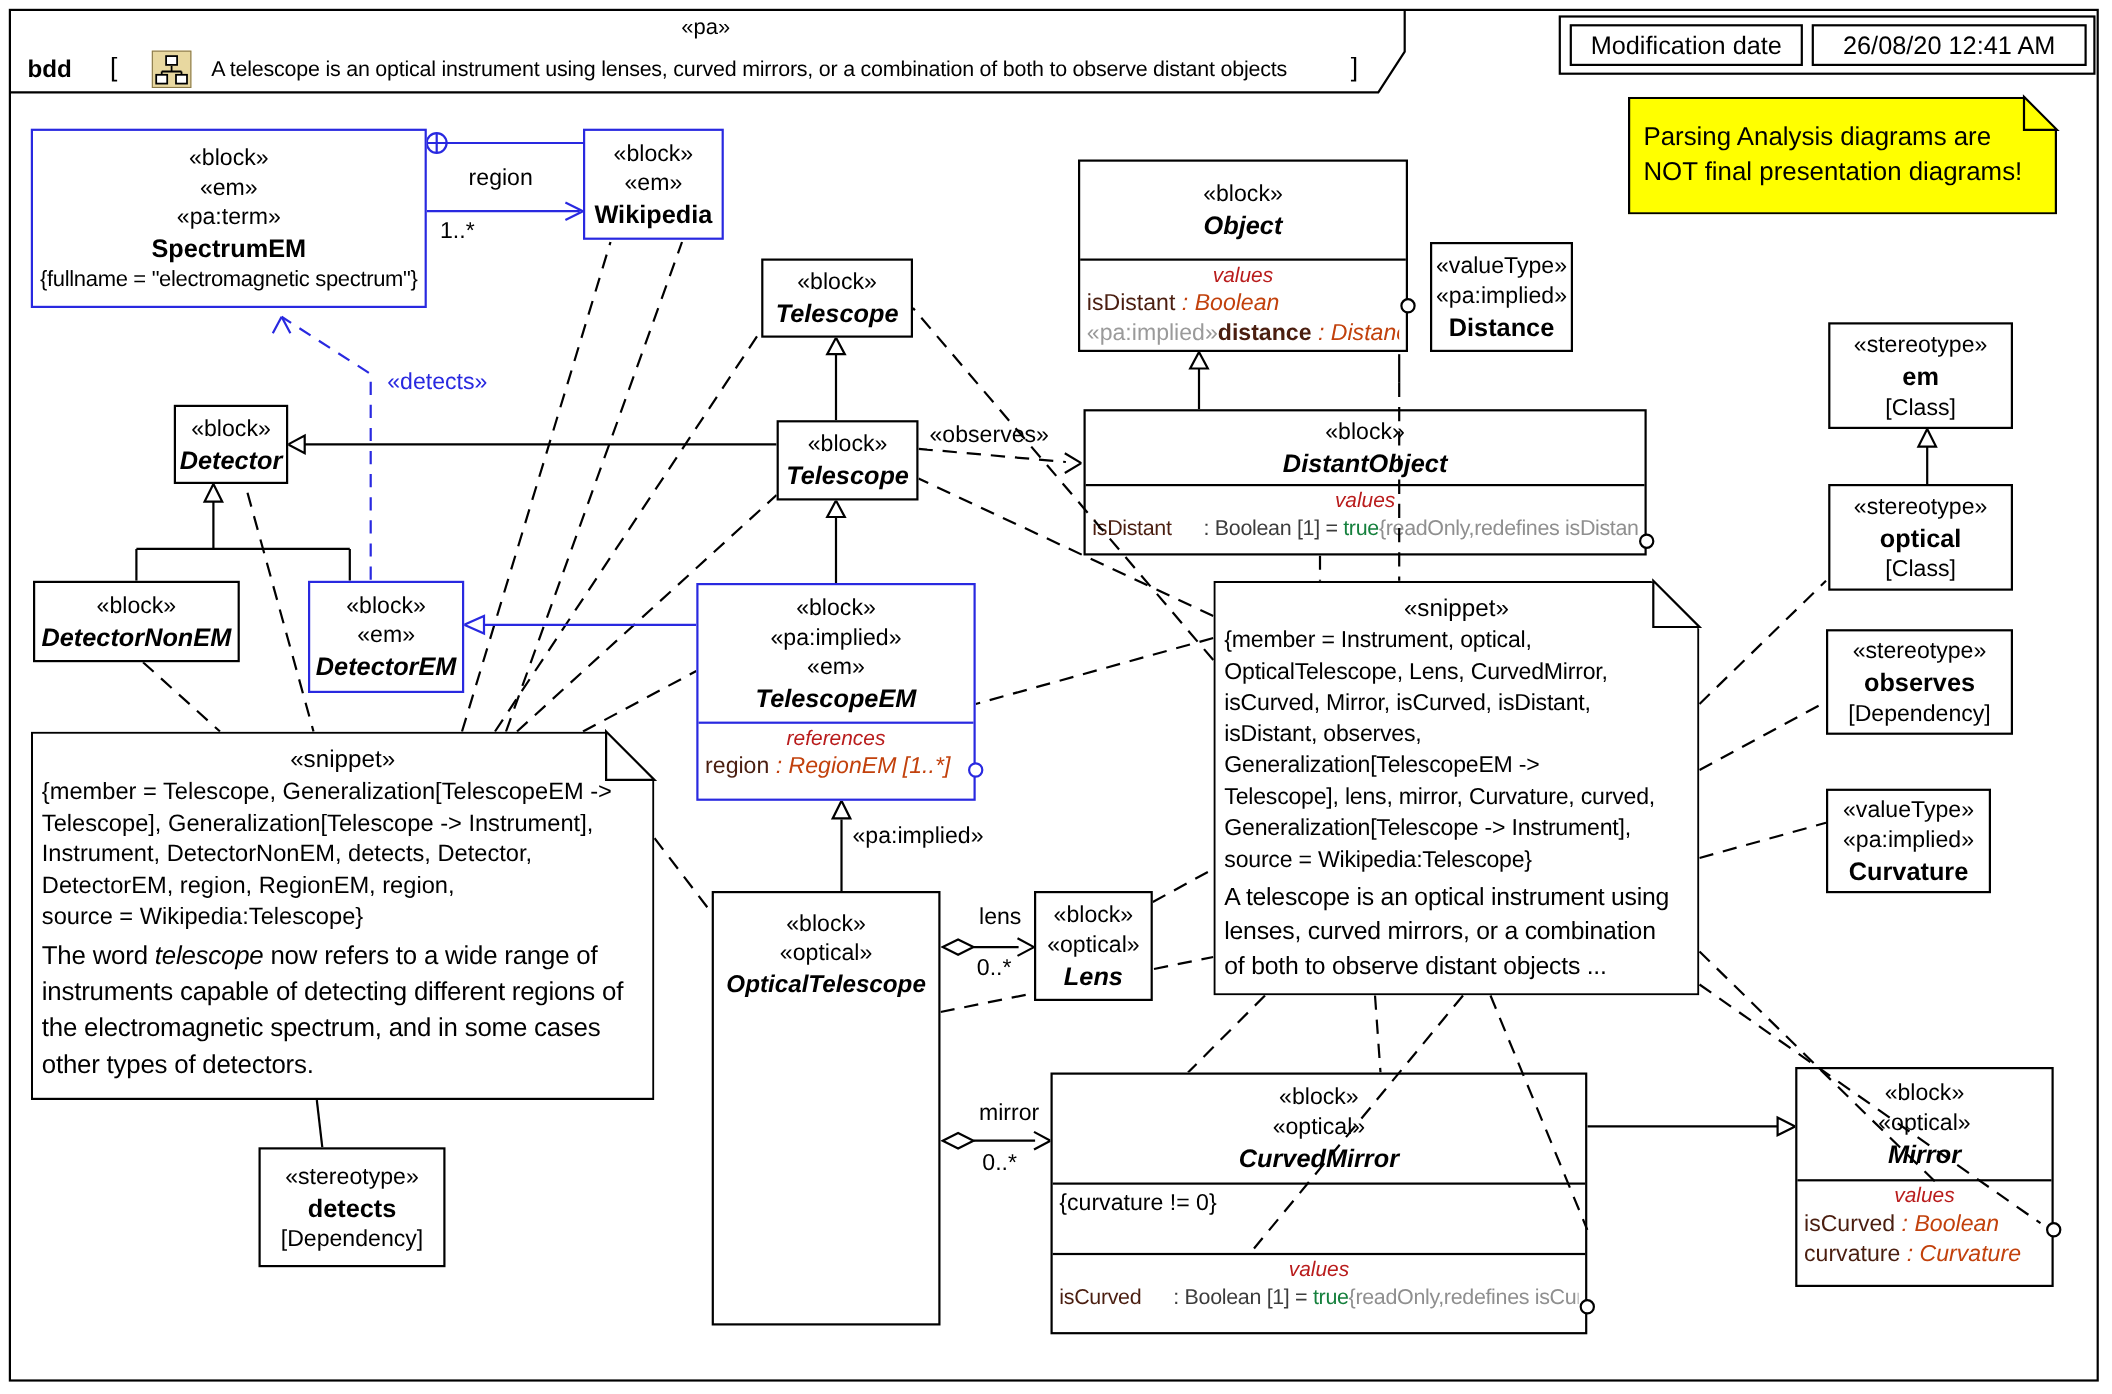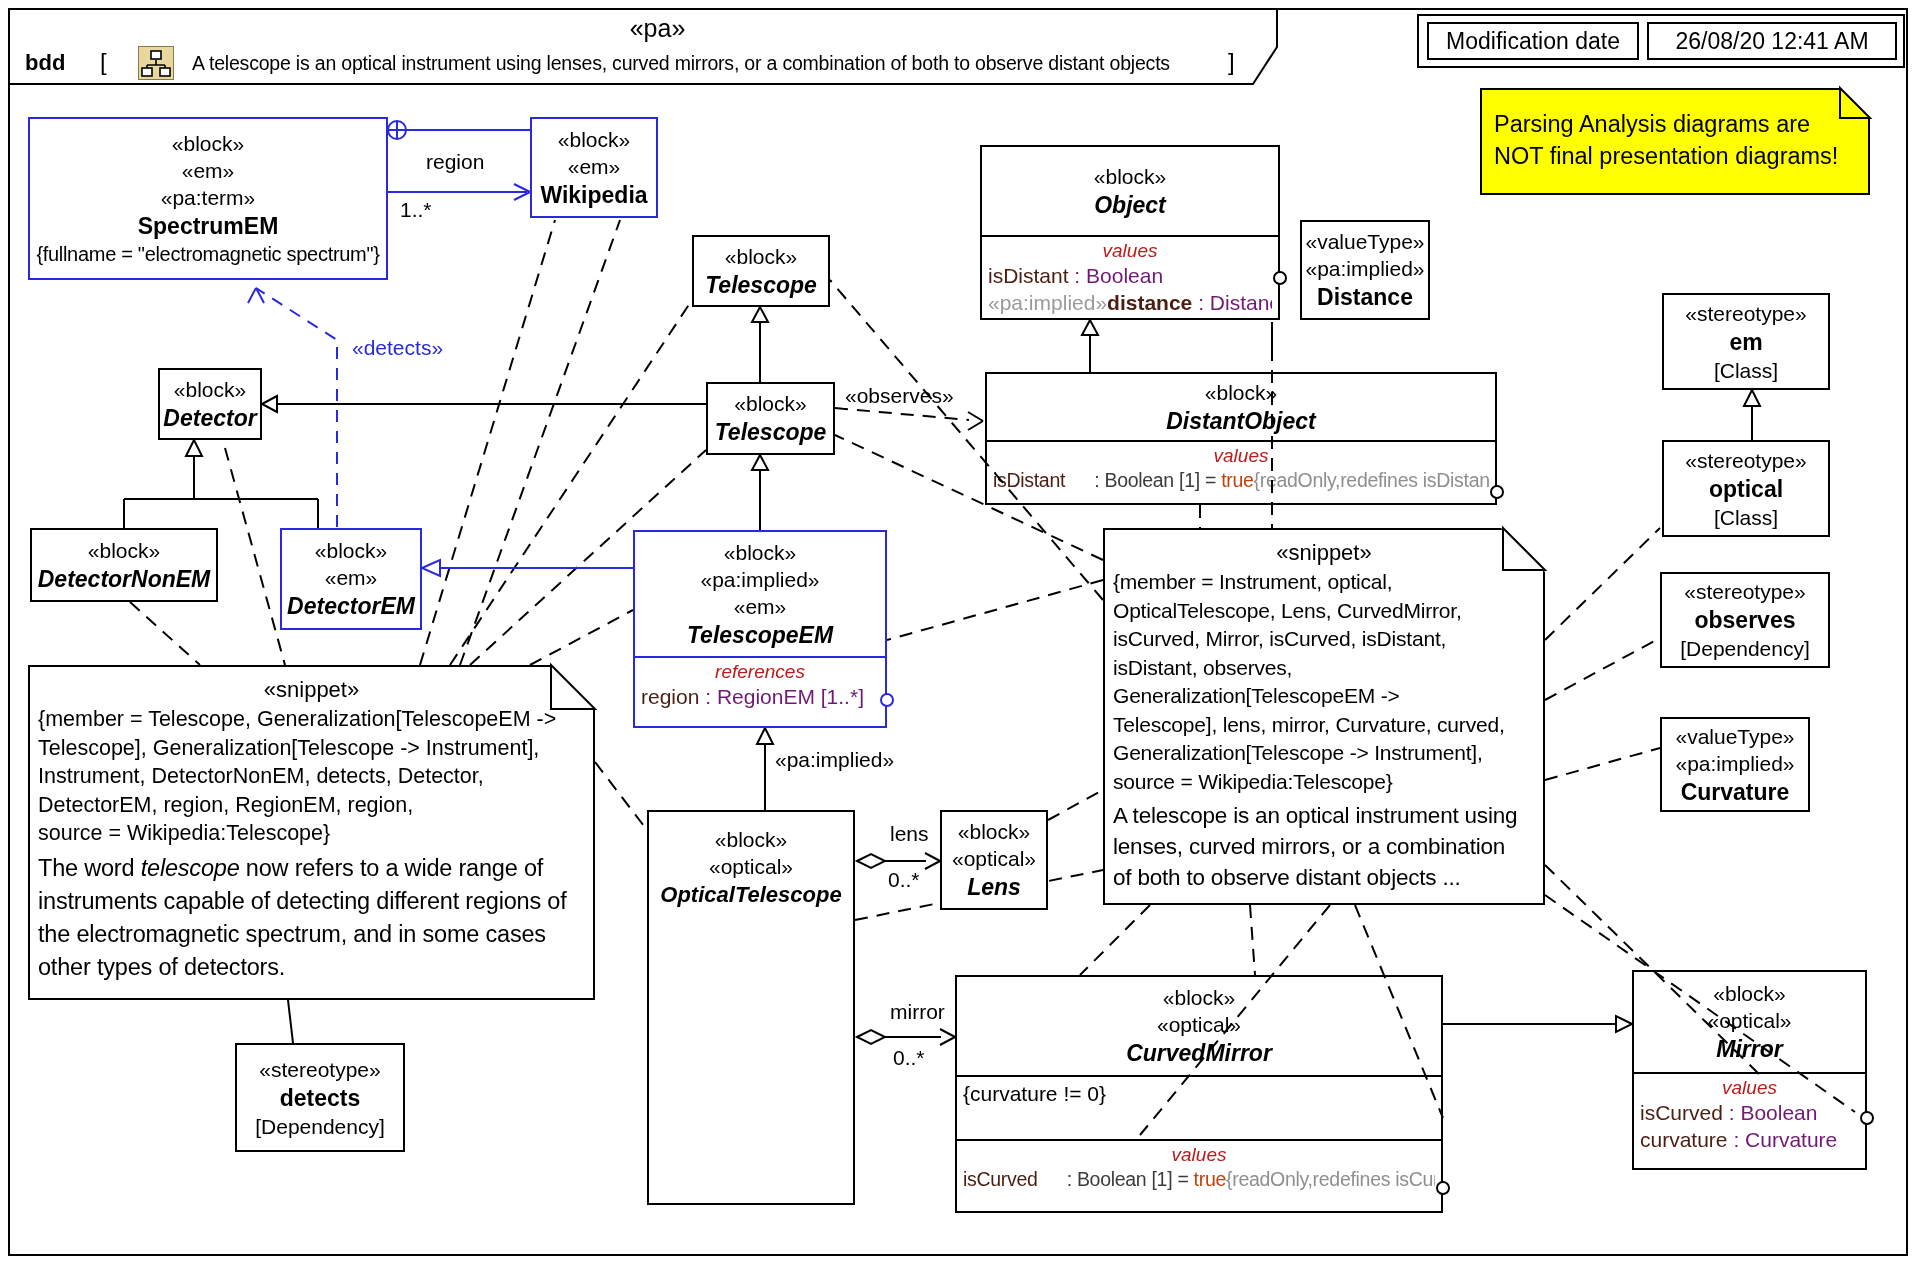--- a/index.html
+++ b/index.html
@@ -1,21 +1,21 @@
 <!DOCTYPE html>
 <html><head>
 <meta charset="utf-8">
 <style>
   html,body{margin:0;padding:0;background:#fff;}
   #canvas{position:relative;width:1920px;height:1267px;background:#ffffff;overflow:hidden;
           font-family:"Liberation Sans", sans-serif;color:#000;}
   svg.layer{position:absolute;left:0;top:0;width:1920px;height:1267px;pointer-events:none;}
   #frame{position:absolute;left:8px;top:8px;width:1900px;height:1248px;border:2px solid #000;box-sizing:border-box;}
   
-  #hdr-pa{position:absolute;left:24px;top:14px;width:1267px;text-align:center;font-size:25px;}
+  #hdr-pa{position:absolute;left:8px;top:14px;width:1267px;text-align:center;font-size:20px;}
   #hdr-bdd{position:absolute;left:25px;top:50px;font-size:22px;font-weight:bold;}
   #hdr-open{position:absolute;left:100px;top:48px;font-size:24px;}
   #hdr-icon{position:absolute;left:138px;top:46px;width:36px;height:34px;background:#e8d8a0;border:1px solid #8a7a4a;box-sizing:border-box;}
   #hdr-desc{position:absolute;left:192px;top:52px;font-size:19.5px;letter-spacing:-0.2px;white-space:nowrap;}
   #hdr-close{position:absolute;left:1228px;top:48px;font-size:24px;}
   
   .mbox{position:absolute;border:2px solid #000;box-sizing:border-box;background:#fff;text-align:center;}
   #mod-outer{left:1417px;top:14px;width:488px;height:54px;}
   #mod-label{left:1427px;top:22px;width:212px;height:38px;font-size:23px;line-height:34px;}
   #mod-value{left:1647px;top:22px;width:250px;height:38px;font-size:23px;line-height:34px;}
@@ -31,23 +31,23 @@
   .nm{font-size:23px;line-height:30px;font-weight:bold;}
   .abstract .nm{font-style:italic;}
   .cn{font-size:20px;line-height:26px;letter-spacing:-0.3px;white-space:nowrap;overflow:hidden;}
   .cmp{border-top:2px solid #000;box-sizing:border-box;padding:3px 6px 0 6px;}
   .blue .cmp{border-top-color:#2929e0;}
   .cmp-lbl{font-size:19px;font-style:italic;color:#b91c1c;text-align:center;line-height:22px;}
   .attr{font-size:21px;line-height:27px;text-align:left;white-space:nowrap;overflow:hidden;}
   .attr.long{font-size:19.5px;letter-spacing:-0.3px;}
   .an{color:#4a1e10;}
   .an.b{font-weight:bold;}
-  .at{color:#701a75;}
+  .at{color:#c2410c;font-style:italic;}
   .ad{color:#3c3c3c;padding-left:24px;}
-  .av{color:#c2410c;}
+  .av{color:#15803d;}
   .ac{color:#8f8f8f;}
   .ap{color:#9a9a9a;}
   
   .note{position:absolute;background:#fff;border:2px solid #000;box-sizing:border-box;
         clip-path:polygon(0 0, calc(100% - 44px) 0, 100% 44px, 100% 100%, 0 100%);}
   .note .ttl{text-align:center;font-size:22px;line-height:26px;padding-top:10px;}
   .note .mem{font-size:21.5px;line-height:28.5px;padding:2px 8px 0 8px;text-align:left;}
   .note .bod{font-size:23.5px;line-height:33px;padding:4px 8px 0 8px;text-align:left;letter-spacing:-0.2px;}
   .lines{white-space:pre-line;}
   

